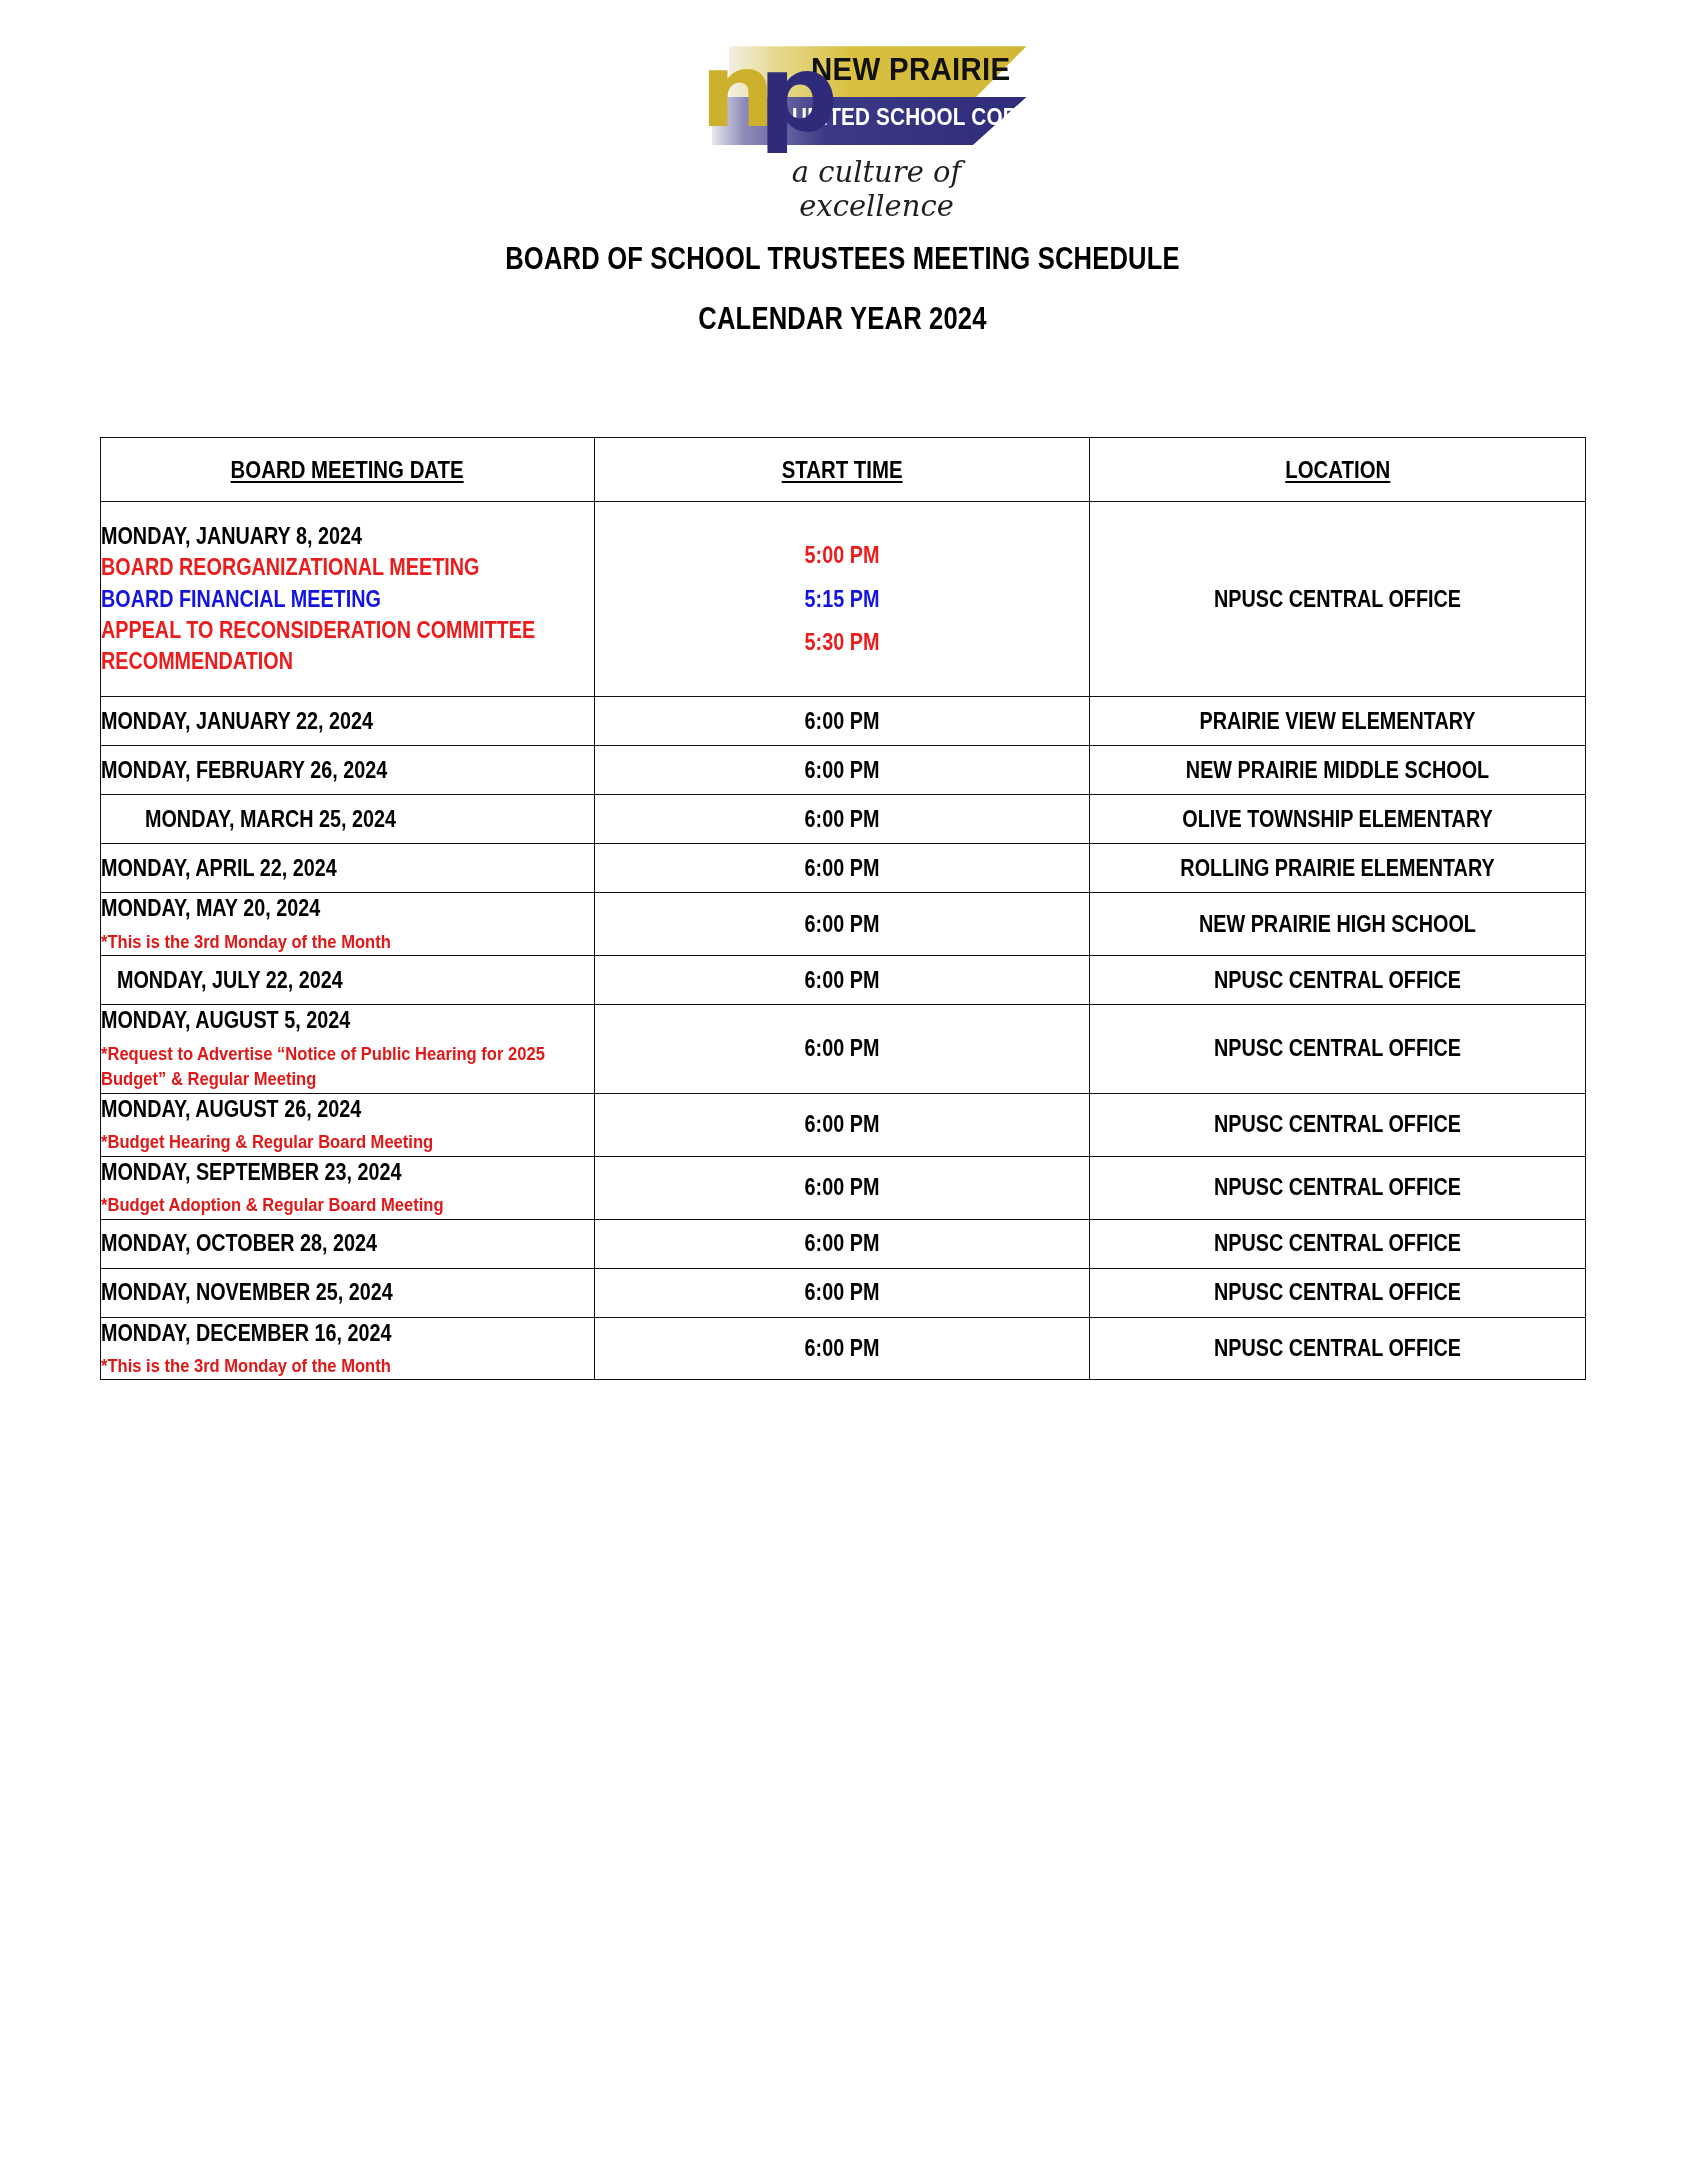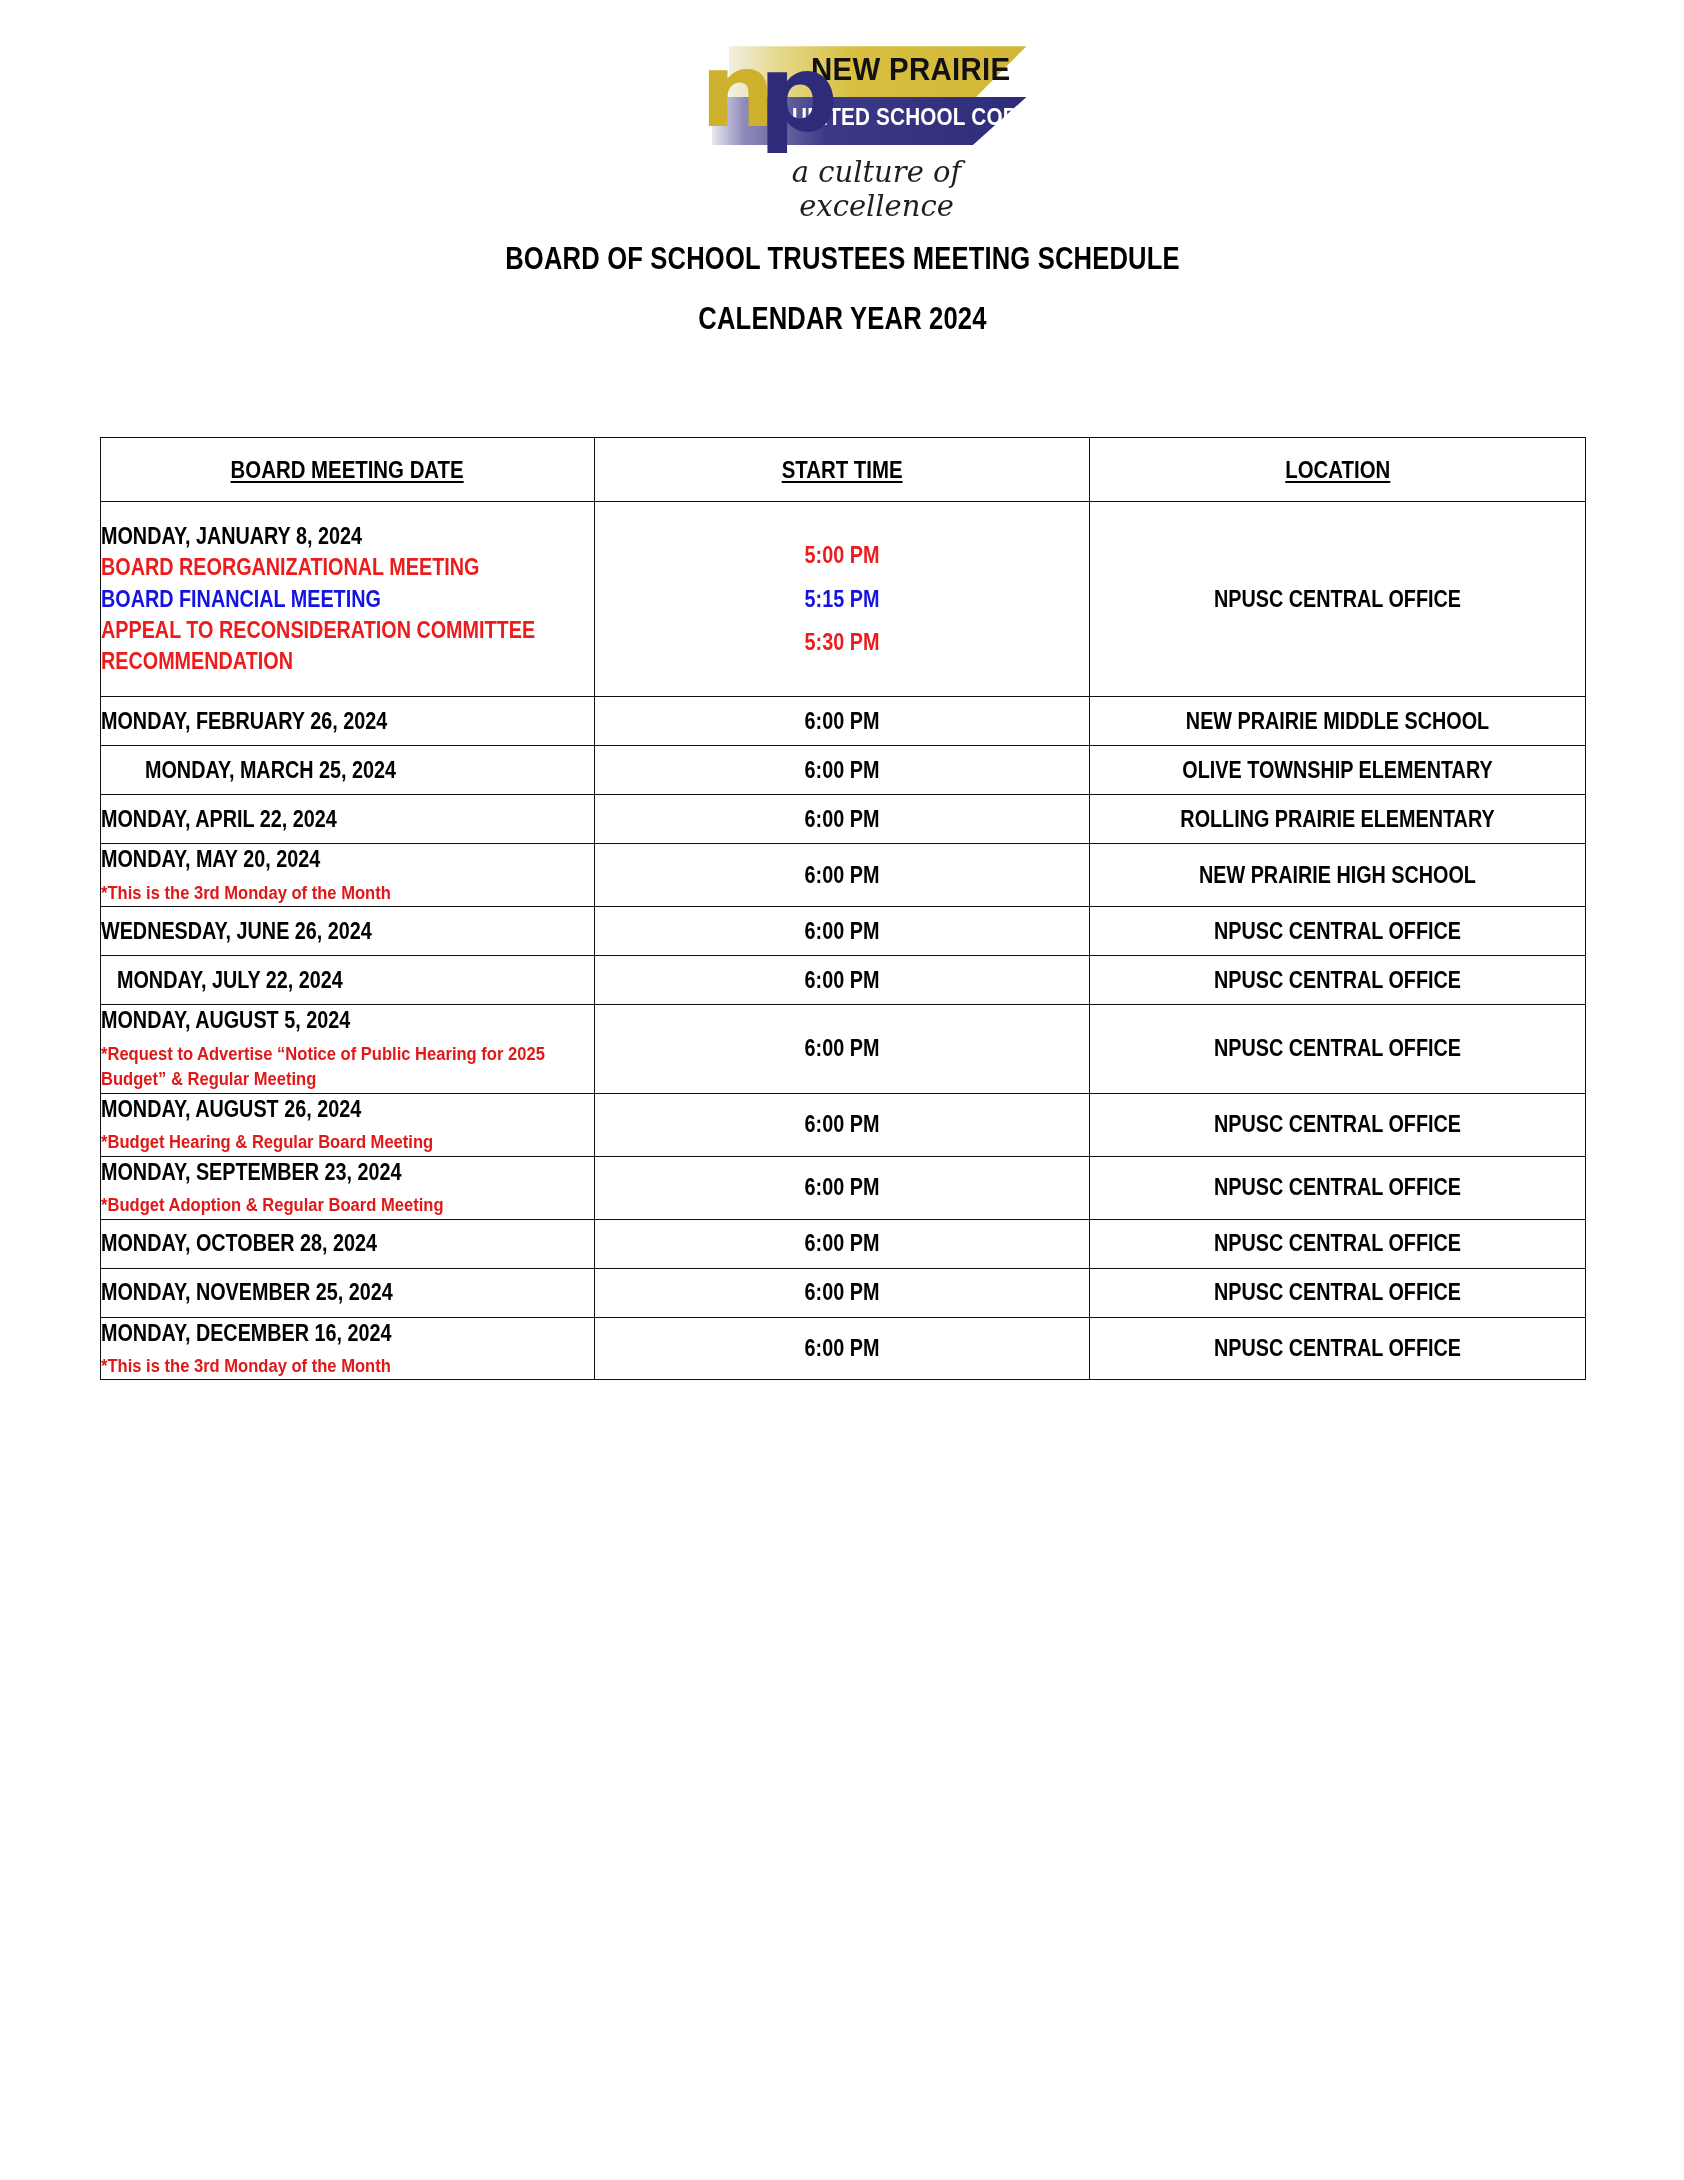--- a/index.html
+++ b/index.html
@@ -250,20 +250,31 @@
             <span class="line red">5:00 PM</span>
             <span class="line blue" style="margin-top: 12px;">5:15 PM</span>
             <span class="line red" style="margin-top: 12px;">5:30 PM</span>
           </td>
           <td class="cell-loc" style="vertical-align: middle;">
             <span class="line blk">NPUSC CENTRAL OFFICE</span>
           </td>
         </tr>
         <tr>
           <td class="cell-date" style="height: 48px;">
+            <span class="line blk">MONDAY, JANUARY 22, 2024</span>
+          </td>
+          <td class="cell-time">
+            <span class="line blk">6:00 PM</span>
+          </td>
+          <td class="cell-loc">
+            <span class="line blk">PRAIRIE VIEW ELEMENTARY</span>
+          </td>
+        </tr>
+        <tr>
+          <td class="cell-date" style="height: 48px;">
             <span class="line blk">MONDAY, FEBRUARY 26, 2024</span>
           </td>
           <td class="cell-time">
             <span class="line blk">6:00 PM</span>
           </td>
           <td class="cell-loc">
             <span class="line blk">NEW PRAIRIE MIDDLE SCHOOL</span>
           </td>
         </tr>
         <tr>
@@ -294,31 +305,20 @@
             <span class="note" style="margin-top: 5.1px;">*This is the 3rd Monday of the Month</span>
           </td>
           <td class="cell-time" style="vertical-align: middle;">
             <span class="line blk">6:00 PM</span>
           </td>
           <td class="cell-loc" style="vertical-align: middle;">
             <span class="line blk">NEW PRAIRIE HIGH SCHOOL</span>
           </td>
         </tr>
         <tr>
-          <td class="cell-date" style="height: 48px;">
-            <span class="line blk">WEDNESDAY, JUNE 26, 2024</span>
-          </td>
-          <td class="cell-time">
-            <span class="line blk">6:00 PM</span>
-          </td>
-          <td class="cell-loc">
-            <span class="line blk">NPUSC CENTRAL OFFICE</span>
-          </td>
-        </tr>
-        <tr>
           <td class="cell-date" style="height: 48px; padding-left: 16px;">
             <span class="line blk">MONDAY, JULY 22, 2024</span>
           </td>
           <td class="cell-time">
             <span class="line blk">6:00 PM</span>
           </td>
           <td class="cell-loc">
             <span class="line blk">NPUSC CENTRAL OFFICE</span>
           </td>
         </tr>

